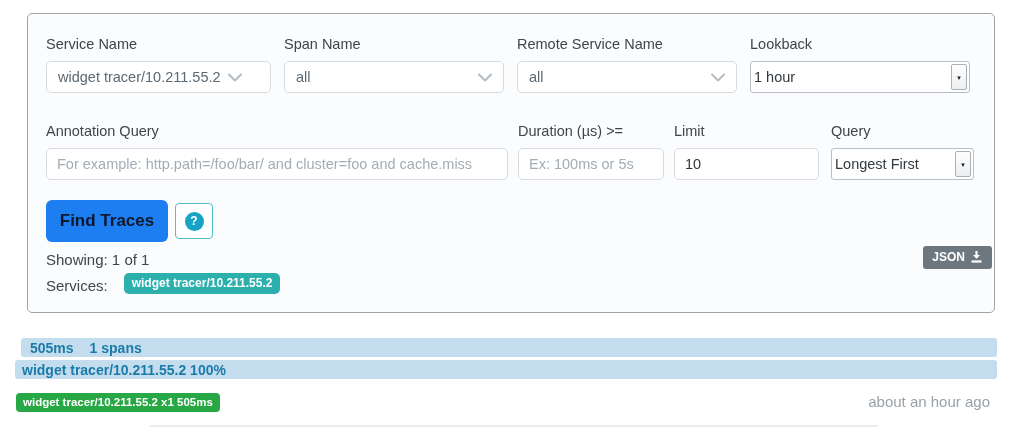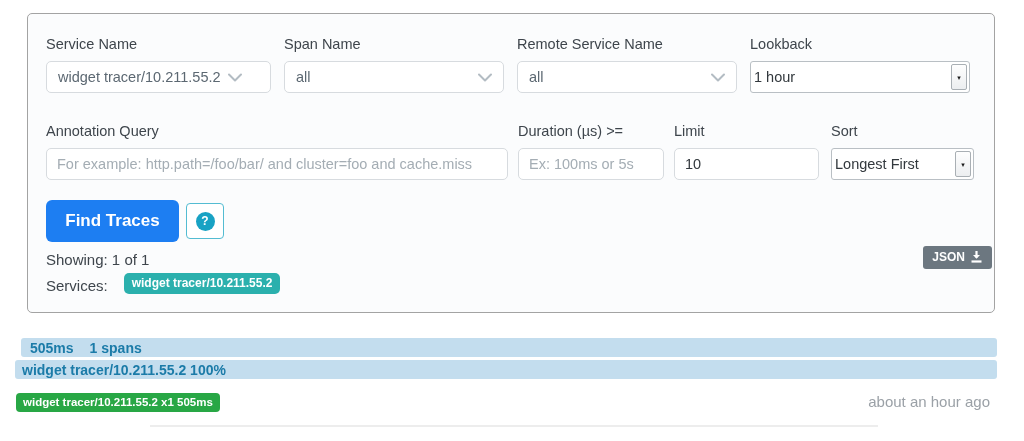--- a/index.html
+++ b/index.html
@@ -86,24 +86,24 @@
   .w-remote   { width: 220px; margin-right: 13px; }
   .w-lookback { width: 220px; }
   .row2 { margin-top: 30px; }
   .w-annotation { width: 462px; margin-right: 10px; }
   .w-duration   { width: 146px; margin-right: 10px; }
   .w-limit      { width: 145px; margin-right: 12px; }
   .w-sort       { width: 143px; }
 
   .btn-row { margin-top: 20px; display: flex; align-items: center; gap: 7px; }
   .find-btn {
-    width: 133px; height: 42px;
+    width: 122px; height: 42px;
     background: var(--accentBlue, #1d7ef2);
     border: none; border-radius: 6px;
-    color: #ffffff; font-size: 17px; font-weight: 600;
+    color: #0f172a; font-size: 17px; font-weight: 600;
     font-family: "Liberation Sans", sans-serif;
     cursor: pointer;
   }
   .help-btn {
     width: 38px; height: 36px;
     background: #fff;
     border: 1px solid #53bcd2;
     border-radius: 4px;
     display: flex; align-items: center; justify-content: center;
     cursor: pointer;
@@ -215,21 +215,21 @@
     </div>
     <div class="fg w-duration">
       <label>Duration (µs) &gt;=</label>
       <input class="ti" type="text" placeholder="Ex: 100ms or 5s" style="">
     </div>
     <div class="fg w-limit">
       <label>Limit</label>
       <input class="ti" type="text" value="10" style="">
     </div>
     <div class="fg w-sort">
-      <label>Sort</label>
+      <label>Query</label>
       <div class="native-select">
         <span>Longest First</span>
         <span class="arrow-box">▾</span>
       </div>
     </div>
   </div>
 
   <div class="btn-row">
     <button class="find-btn">Find Traces</button>
     <button class="help-btn">

